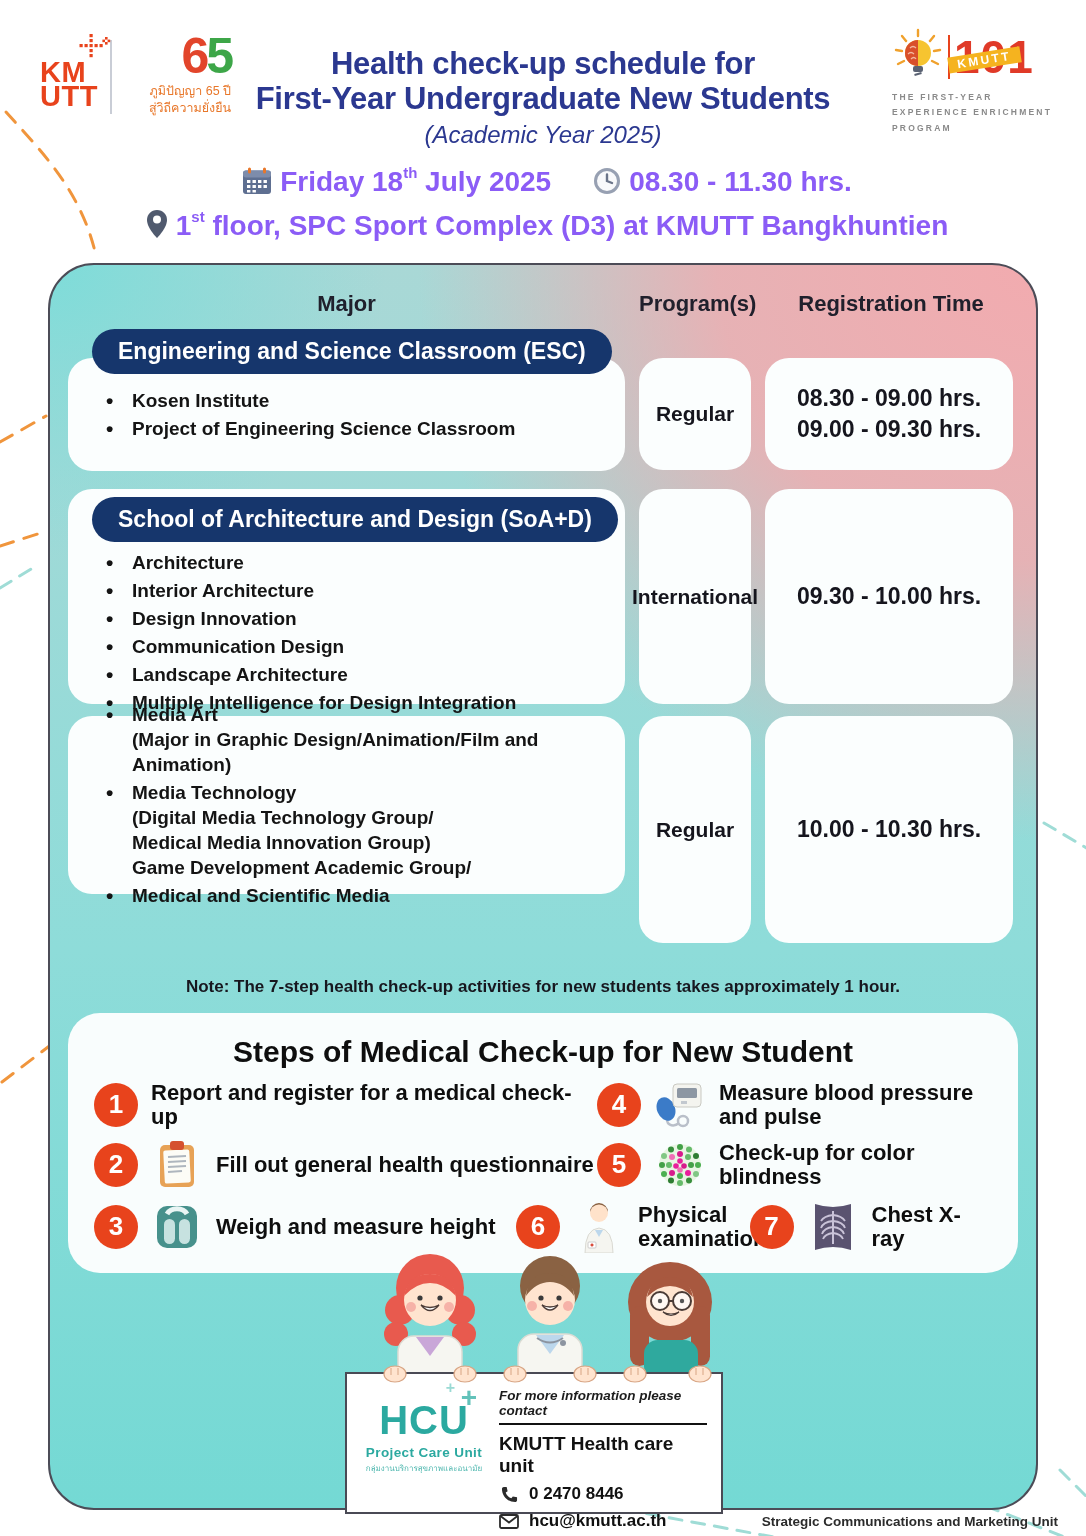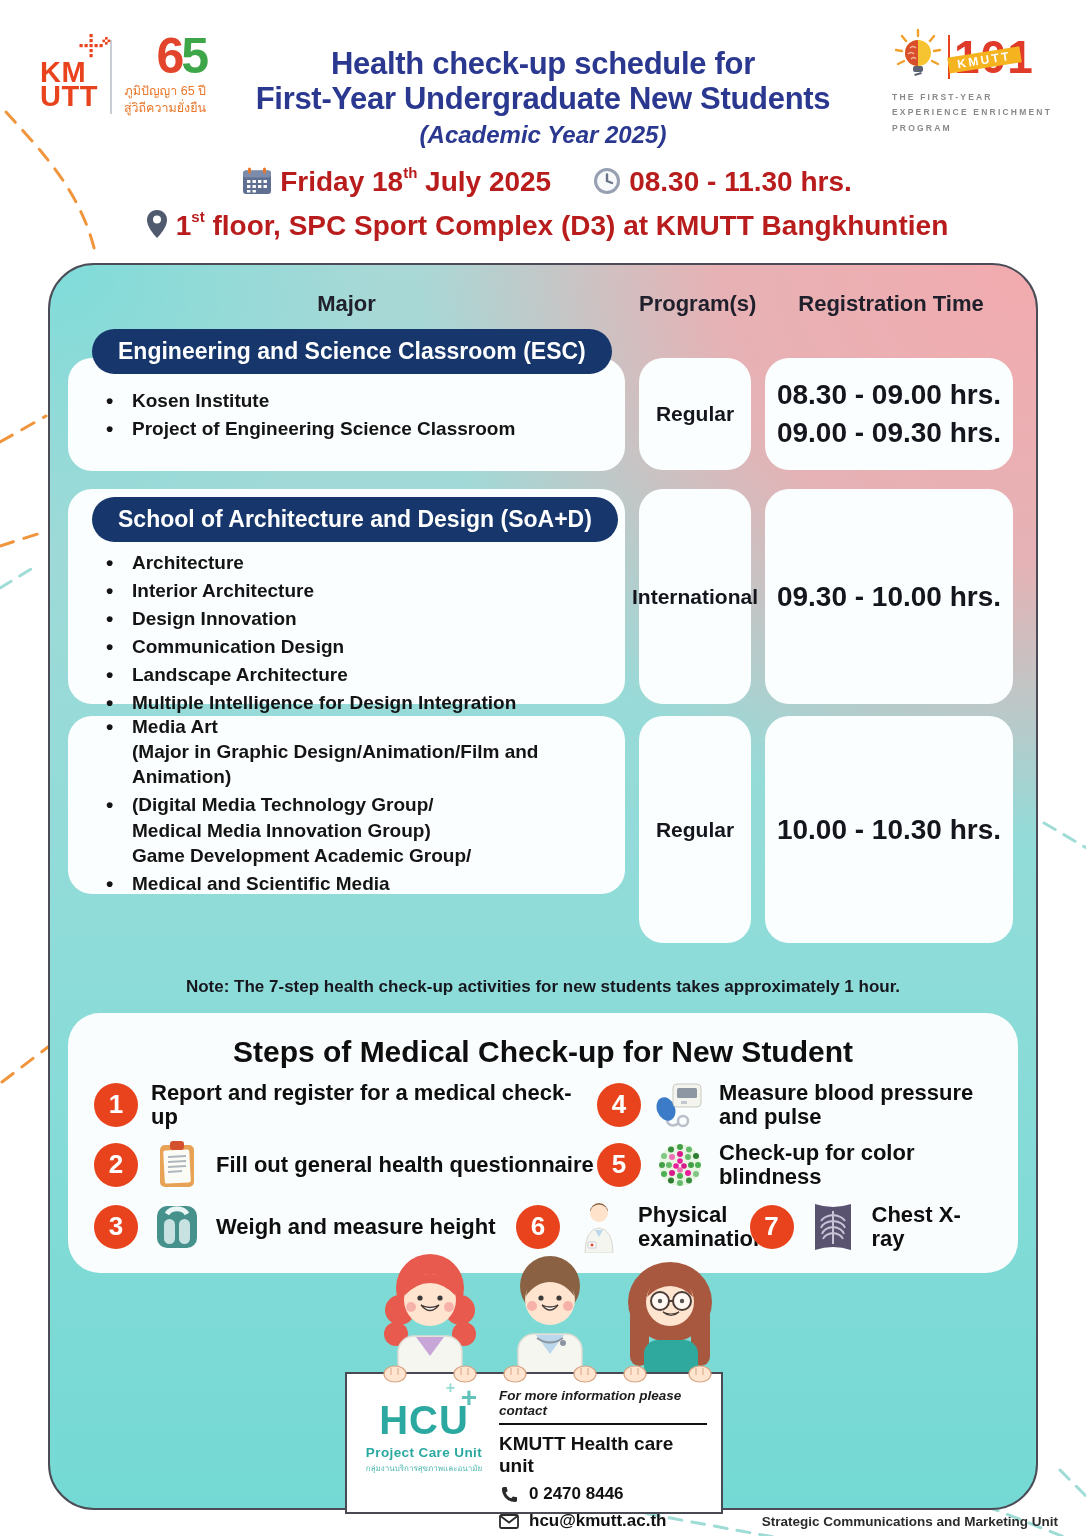--- a/index.html
+++ b/index.html
@@ -9,36 +9,36 @@
 
   
   .brand-left{position:absolute;left:40px;top:34px;display:flex;align-items:flex-start;gap:12px;z-index:2;}
   .kmutt-logo{position:relative;padding-top:26px;}
   .kmutt-dots{position:absolute;left:34px;top:0;}
   .kmutt-word{font-size:29px;font-weight:800;color:#E8431C;line-height:0.84;letter-spacing:0.5px;}
   .brand-divider{width:2px;height:74px;background:#C9CDD6;margin-top:6px;}
   .logo65{text-align:right;}
   .n65{font-size:50px;font-weight:bold;line-height:0.9;letter-spacing:-3px;}
   .n65 .six{color:#E2452B;} .n65 .five{color:#3DA648;}
-  .anniv-thai{font-size:12.5px;color:#E8772A;line-height:1.35;margin-top:4px;}
+  .anniv-thai{font-size:12.5px;color:#E8772A;line-height:1.35;margin-top:4px;margin-left:25px;}
 
   .title-block{position:absolute;left:0;right:0;top:46px;text-align:center;z-index:1;}
   .title-block h1{margin:0;color:#2B3890;font-size:31px;line-height:1.14;letter-spacing:-0.3px;font-weight:bold;}
-  .subtitle{font-style:italic;font-size:24px;font-weight:bold;color:#2B3890;margin-top:4px;}
+  .subtitle{font-style:italic;font-size:24px;font-weight:normal;color:#2B3890;margin-top:4px;}
 
   .logo101{position:absolute;right:22px;top:28px;width:172px;z-index:2;}
   .l101-top{display:flex;align-items:center;gap:4px;}
   .l101-divider{width:2px;height:44px;background:#E8431C;}
   .n101{position:relative;font-size:46px;font-weight:800;color:#E03A28;letter-spacing:1px;line-height:1;}
   .banner101{position:absolute;left:-6px;top:18px;transform:rotate(-9deg);background:#F5B31F;color:#fff;
              font-weight:bold;font-size:12px;letter-spacing:2.5px;padding:2px 9px;}
   .l101-caption{font-size:8.5px;letter-spacing:2.2px;color:#8A8A8A;font-weight:bold;line-height:1.8;margin-top:4px;}
 
   
-  .event{position:absolute;left:0;right:0;top:164px;text-align:center;color:#b91c1c;font-weight:bold;
+  .event{position:absolute;left:0;right:0;top:164px;text-align:center;color:#8b5cf6;font-weight:bold;
          font-size:28px;z-index:1;}
   .event .ico{display:inline-block;vertical-align:-4px;margin:0 8px;}
   .event sup{font-size:15px;vertical-align:13px;}
   .event-line2{margin-top:6px;}
   .gap-lg{display:inline-block;width:34px;}
 
   
   .board{position:absolute;left:48px;top:263px;width:990px;height:1247px;z-index:1;box-sizing:border-box;
          border:2px solid #4C4C57;border-radius:46px;
          background:
@@ -48,21 +48,21 @@
   .trow{display:flex;gap:14px;padding:0 18px;align-items:stretch;}
   .headers-row{margin-top:26px;font-size:22px;font-weight:bold;color:#20202C;}
   .hc{text-align:center;white-space:nowrap;}
   .hc1{width:557px;} .hc2{width:112px;} .hc3{width:252px;}
 
   .white-box{background:#FBFEFE;border-radius:24px;}
   .major-cell{width:557px;position:relative;}
   .prog-cell{width:112px;display:flex;align-items:center;justify-content:center;
              font-size:21px;font-weight:bold;color:#15151D;}
   .time-cell{width:248px;display:flex;flex-direction:column;align-items:center;justify-content:center;
-             font-size:28px;font-weight:bold;color:#15151D;line-height:1.35;}
+             font-size:23px;font-weight:bold;color:#15151D;line-height:1.35;}
   .group-pill{display:inline-block;background:#16366C;color:#fff;font-size:23px;font-weight:bold;
               padding:9px 26px;border-radius:30px;margin-left:24px;white-space:nowrap;}
   .bullet-list{list-style:none;margin:0;padding:0 10px 0 64px;}
   .bullet-item{position:relative;font-size:19px;font-weight:bold;color:#141414;line-height:1.32;margin:3px 0;}
   .bullet-item::before{content:"\2022";position:absolute;left:-26px;top:-1px;font-size:21px;}
   .bullet-sub{font-weight:bold;}
 
   .r1{margin-top:12px;}
   .r1 .group-pill{position:relative;z-index:2;}
   .r1 .bullets-box{margin-top:-16px;height:113px;display:flex;align-items:center;position:relative;z-index:1;}
@@ -305,20 +305,21 @@
         </div>
         <div class="trow r3">
           <div class="major-cell">
             <div class="white-box bullets-box">
               <ul class="bullet-list">
                 <li class="bullet-item">
                   <div class="bullet-main">Media Art</div>
                   <div class="bullet-sub">(Major in Graphic Design/Animation/Film and Animation)</div>
                 </li>
                 <li class="bullet-item">
+                  <div class="bullet-main">Media Technology</div>
                   <div class="bullet-sub">(Digital Media Technology Group/</div>
                   <div class="bullet-sub">Medical Media Innovation Group)</div>
                   <div class="bullet-sub">Game Development Academic Group/</div>
                 </li>
                 <li class="bullet-item">
                   <div class="bullet-main">Medical and Scientific Media</div>
                 </li>
               </ul>
             </div>
           </div>

